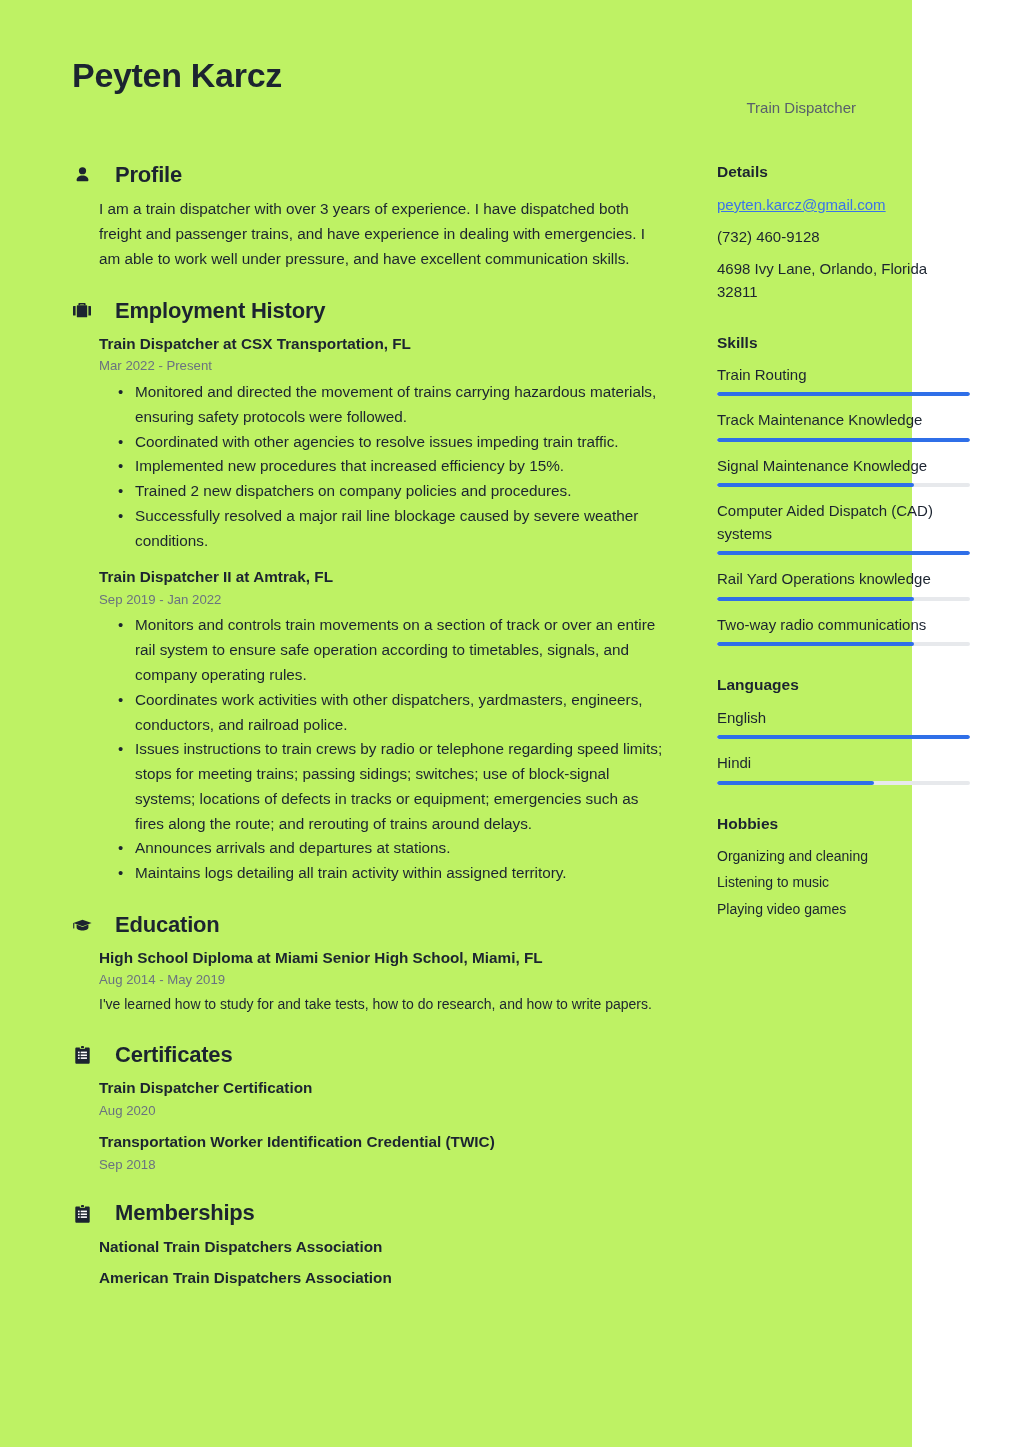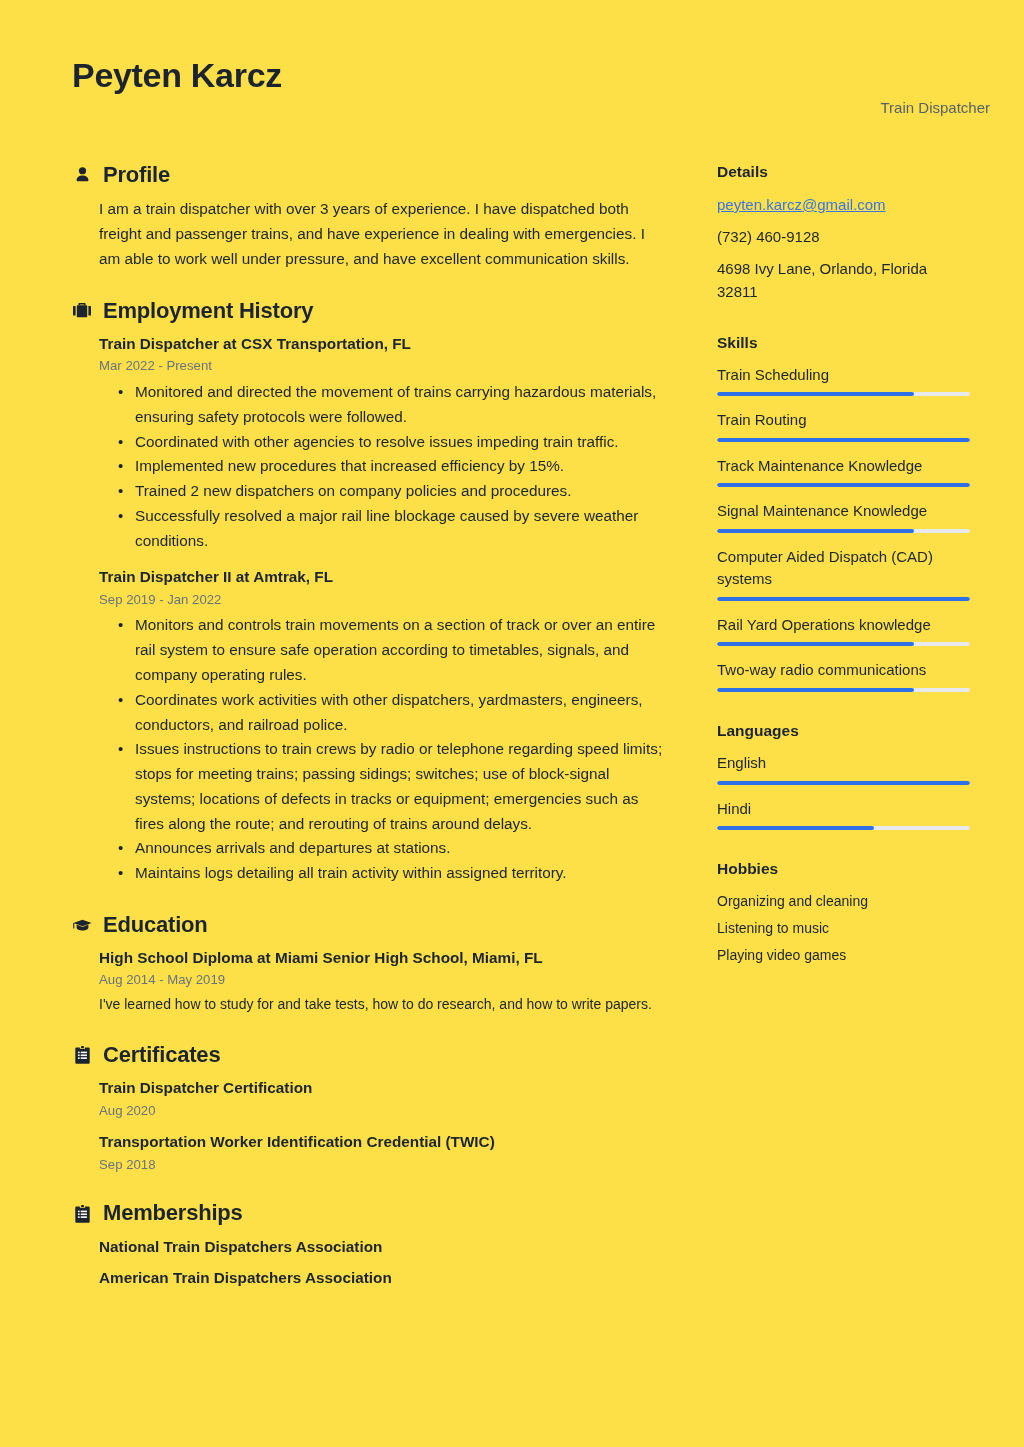--- a/index.html
+++ b/index.html
@@ -4,25 +4,25 @@
 <style>
   * { box-sizing: border-box; margin: 0; padding: 0; }
   html, body {
     width: 1024px;
     height: 1447px;
     background: #ffffff;
     font-family: "Liberation Sans", sans-serif;
     color: #1c2430;
   }
   .page {
-    width: 1024px;
+    width: 912px;
     height: 1447px;
     position: relative;
-    padding: 56px 34px 0 72px;
-    background: #fde047;
+    padding: 56px 56px 0 72px;
+    background: #bef264;
   }
   
   .header { margin-bottom: 44px; }
   .full-name {
     font-size: 34px;
     font-weight: bold;
     letter-spacing: -0.3px;
     color: #1c2430;
     line-height: 1.15;
   }
@@ -39,21 +39,21 @@
     align-items: flex-start;
   }
   .col-main { width: 598px; flex: 0 0 598px; }
   .col-side { width: 253px; flex: 0 0 253px; margin-left: 47px; }
 
   
   .section { margin-bottom: 26px; }
   .section-head {
     display: flex;
     align-items: center;
-    gap: 11px;
+    gap: 23px;
     margin-bottom: 9px;
   }
   .section-icon {
     width: 20px;
     height: 22px;
     display: flex;
     align-items: center;
     justify-content: center;
     color: #1c2430;
     flex: 0 0 20px;
@@ -323,26 +323,20 @@
         <a class="side-link" href="#">peyten.karcz@gmail.com</a>
         <div class="side-text">(732) 460-9128</div>
         <div class="side-text">4698 Ivy Lane, Orlando, Florida 32811</div>
       </div>
 
 
       <div class="side-block">
         <div class="side-title">Skills</div>
 
         <div class="skill-row">
-          <div class="skill-label">Train Scheduling</div>
-          <div class="bar-track">
-            <div class="bar-fill" style="width: 78%;"></div>
-          </div>
-        </div>
-        <div class="skill-row">
           <div class="skill-label">Train Routing</div>
           <div class="bar-track">
             <div class="bar-fill" style="width: 100%;"></div>
           </div>
         </div>
         <div class="skill-row">
           <div class="skill-label">Track Maintenance Knowledge</div>
           <div class="bar-track">
             <div class="bar-fill" style="width: 100%;"></div>
           </div>

